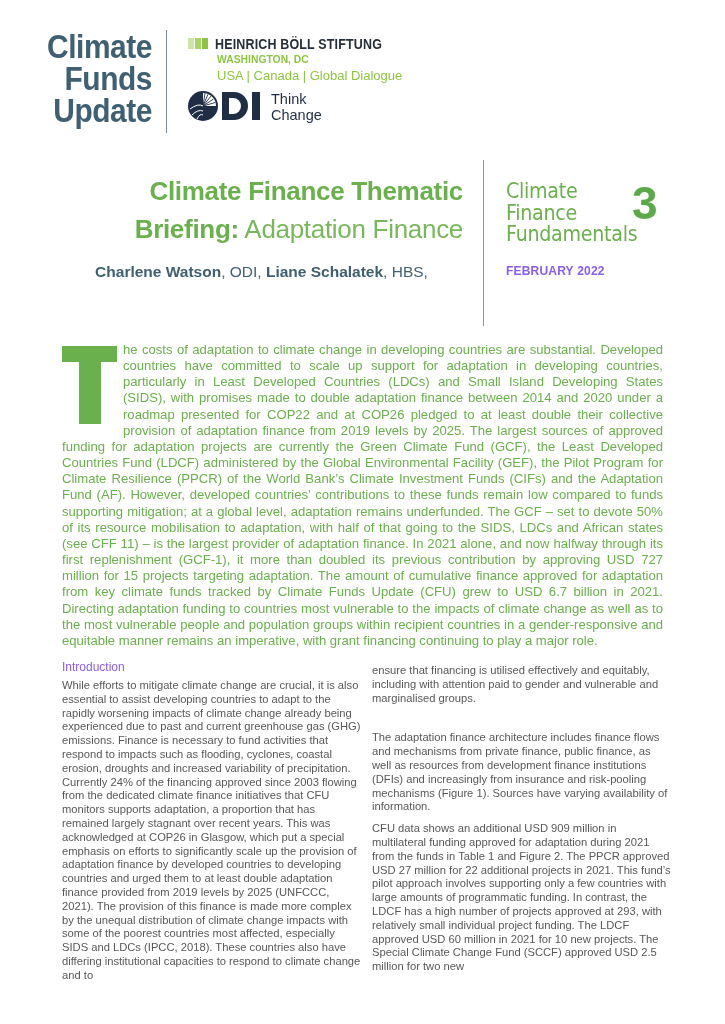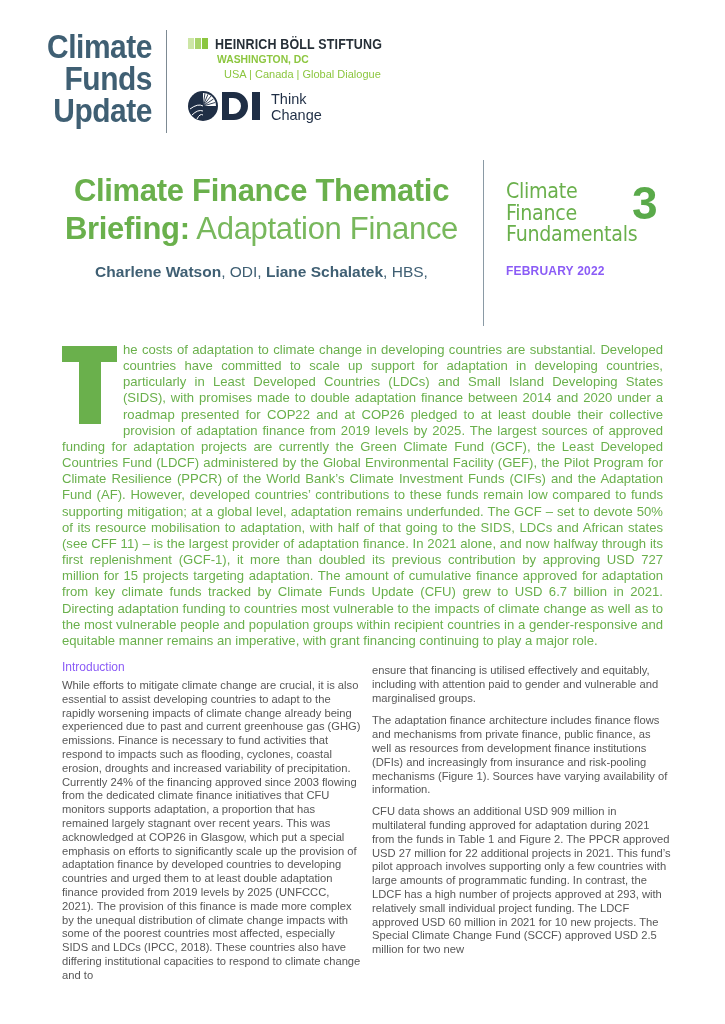--- a/index.html
+++ b/index.html
@@ -12,29 +12,29 @@
   .cfu-logo div { white-space: nowrap; }
   .logo-divider { position: absolute; left: 166px; top: 30px; width: 1px; height: 103px; background: #7d8a93; }
 
   .hbs { position: absolute; left: 188px; top: 36px; }
   .hbs-bars { position: absolute; left: 0; top: 2px; display: flex; gap: 1px; }
   .hbs-bars span { display: block; width: 6px; height: 11px; }
   .hbs-name { position: absolute; left: 27px; top: 0; font-weight: bold; font-size: 14.5px; color: #262f37; white-space: nowrap;
               transform: scaleX(0.86); transform-origin: left top; letter-spacing: 0.2px; }
   .hbs-sub { position: absolute; left: 29px; top: 17px; font-weight: bold; font-size: 11.5px; color: #8cc63f; white-space: nowrap;
              transform: scaleX(0.9); transform-origin: left top; }
-  .hbs-links { position: absolute; left: 36px; top: 32px; font-size: 11px; color: #8cc63f; white-space: nowrap; }
+  .hbs-links { position: absolute; left: 29px; top: 32px; font-size: 13px; color: #8cc63f; white-space: nowrap; }
 
   .odi { position: absolute; left: 186px; top: 89px; }
   .odi-mark { position: absolute; left: 0; top: 0; }
   .odi-tag { position: absolute; left: 85px; top: 2px; font-size: 14.5px; line-height: 16px; color: #1f2e45; white-space: nowrap; }
 
   
-  .title { position: absolute; left: 60px; top: 172px; width: 403px; text-align: center; color: #6ab04c;
-           font-size: 31px; line-height: 38px; white-space: nowrap; letter-spacing: -0.3px; }
+  .title { position: absolute; left: 60px; top: 172px; width: 403px; text-align: right; color: #6ab04c;
+           font-size: 26px; line-height: 38px; white-space: nowrap; letter-spacing: -0.3px; }
   .title .b { font-weight: bold; }
   .title .l { font-weight: normal; color: #78b85c; margin-top: 38px; }
   .authors { position: absolute; left: 60px; top: 262px; width: 403px; text-align: center; color: #3f5f73;
              font-size: 15.5px; line-height: 20px; white-space: nowrap; }
   .authors .b { font-weight: bold; }
 
   .series-divider { position: absolute; left: 483px; top: 160px; width: 1px; height: 166px; background: #8a9aa5; }
   .series-name { position: absolute; left: 506px; top: 181px; color: #6ab04c; font-size: 20.5px; line-height: 21.5px; white-space: nowrap;
                  font-family: "DejaVu Sans", sans-serif; letter-spacing: -0.3px; transform: scaleX(0.93); transform-origin: left top; }
   .series-num { position: absolute; left: 632px; top: 180px; color: #5aaa4a; font-size: 46px; font-weight: bold; line-height: 46px; }
@@ -129,16 +129,16 @@
   </div>
   <span>he costs of adaptation to climate change in developing countries are substantial. Developed countries have committed to scale up support for adaptation in developing countries, particularly in Least Developed Countries (LDCs) and Small Island Developing States (SIDS), with promises made to double adaptation finance between 2014 and 2020 under a roadmap presented for COP22 and at COP26 pledged to at least double their collective provision of adaptation finance from 2019 levels by 2025. The largest sources of approved funding for adaptation projects are currently the Green Climate Fund (GCF), the Least Developed Countries Fund (LDCF) administered by the Global Environmental Facility (GEF), the Pilot Program for Climate Resilience (PPCR) of the World Bank’s Climate Investment Funds (CIFs) and the Adaptation Fund (AF). However, developed countries’ contributions to these funds remain low compared to funds supporting mitigation; at a global level, adaptation remains underfunded. The GCF – set to devote 50% of its resource mobilisation to adaptation, with half of that going to the SIDS, LDCs and African states (see CFF 11) – is the largest provider of adaptation finance. In 2021 alone, and now halfway through its first replenishment (GCF-1), it more than doubled its previous contribution by approving USD 727 million for 15 projects targeting adaptation. The amount of cumulative finance approved for adaptation from key climate funds tracked by Climate Funds Update (CFU) grew to USD 6.7 billion in 2021. Directing adaptation funding to countries most vulnerable to the impacts of climate change as well as to the most vulnerable people and population groups within recipient countries in a gender-responsive and equitable manner remains an imperative, with grant financing continuing to play a major role.</span>
 </div>
 
 <div class="col col-left">
   <h2>Introduction</h2>
   <p>While efforts to mitigate climate change are crucial, it is also essential to assist developing countries to adapt to the rapidly worsening impacts of climate change already being experienced due to past and current greenhouse gas (GHG) emissions. Finance is necessary to fund activities that respond to impacts such as flooding, cyclones, coastal erosion, droughts and increased variability of precipitation. Currently 24% of the financing approved since 2003 flowing from the dedicated climate finance initiatives that CFU monitors supports adaptation, a proportion that has remained largely stagnant over recent years. This was acknowledged at COP26 in Glasgow, which put a special emphasis on efforts to significantly scale up the provision of adaptation finance by developed countries to developing countries and urged them to at least double adaptation finance provided from 2019 levels by 2025 (UNFCCC, 2021). The provision of this finance is made more complex by the unequal distribution of climate change impacts with some of the poorest countries most affected, especially SIDS and LDCs (IPCC, 2018). These countries also have differing institutional capacities to respond to climate change and to</p>
 </div>
 
 <div class="col col-right">
-  <p style="margin-top:5px; margin-bottom:9px">ensure that financing is utilised effectively and equitably, including with attention paid to gender and vulnerable and marginalised groups.</p>
+  <p style="margin-top:5px; margin-bottom:26px">ensure that financing is utilised effectively and equitably, including with attention paid to gender and vulnerable and marginalised groups.</p>
   <p>The adaptation finance architecture includes finance flows and mechanisms from private finance, public finance, as well as resources from development finance institutions (DFIs) and increasingly from insurance and risk-pooling mechanisms (Figure 1). Sources have varying availability of information.</p>
   <p>CFU data shows an additional USD 909 million in multilateral funding approved for adaptation during 2021 from the funds in Table 1 and Figure 2. The PPCR approved USD 27 million for 22 additional projects in 2021. This fund’s pilot approach involves supporting only a few countries with large amounts of programmatic funding. In contrast, the LDCF has a high number of projects approved at 293, with relatively small individual project funding. The LDCF approved USD 60 million in 2021 for 10 new projects. The Special Climate Change Fund (SCCF) approved USD 2.5 million for two new</p>
 </div>
 
 </body></html>

